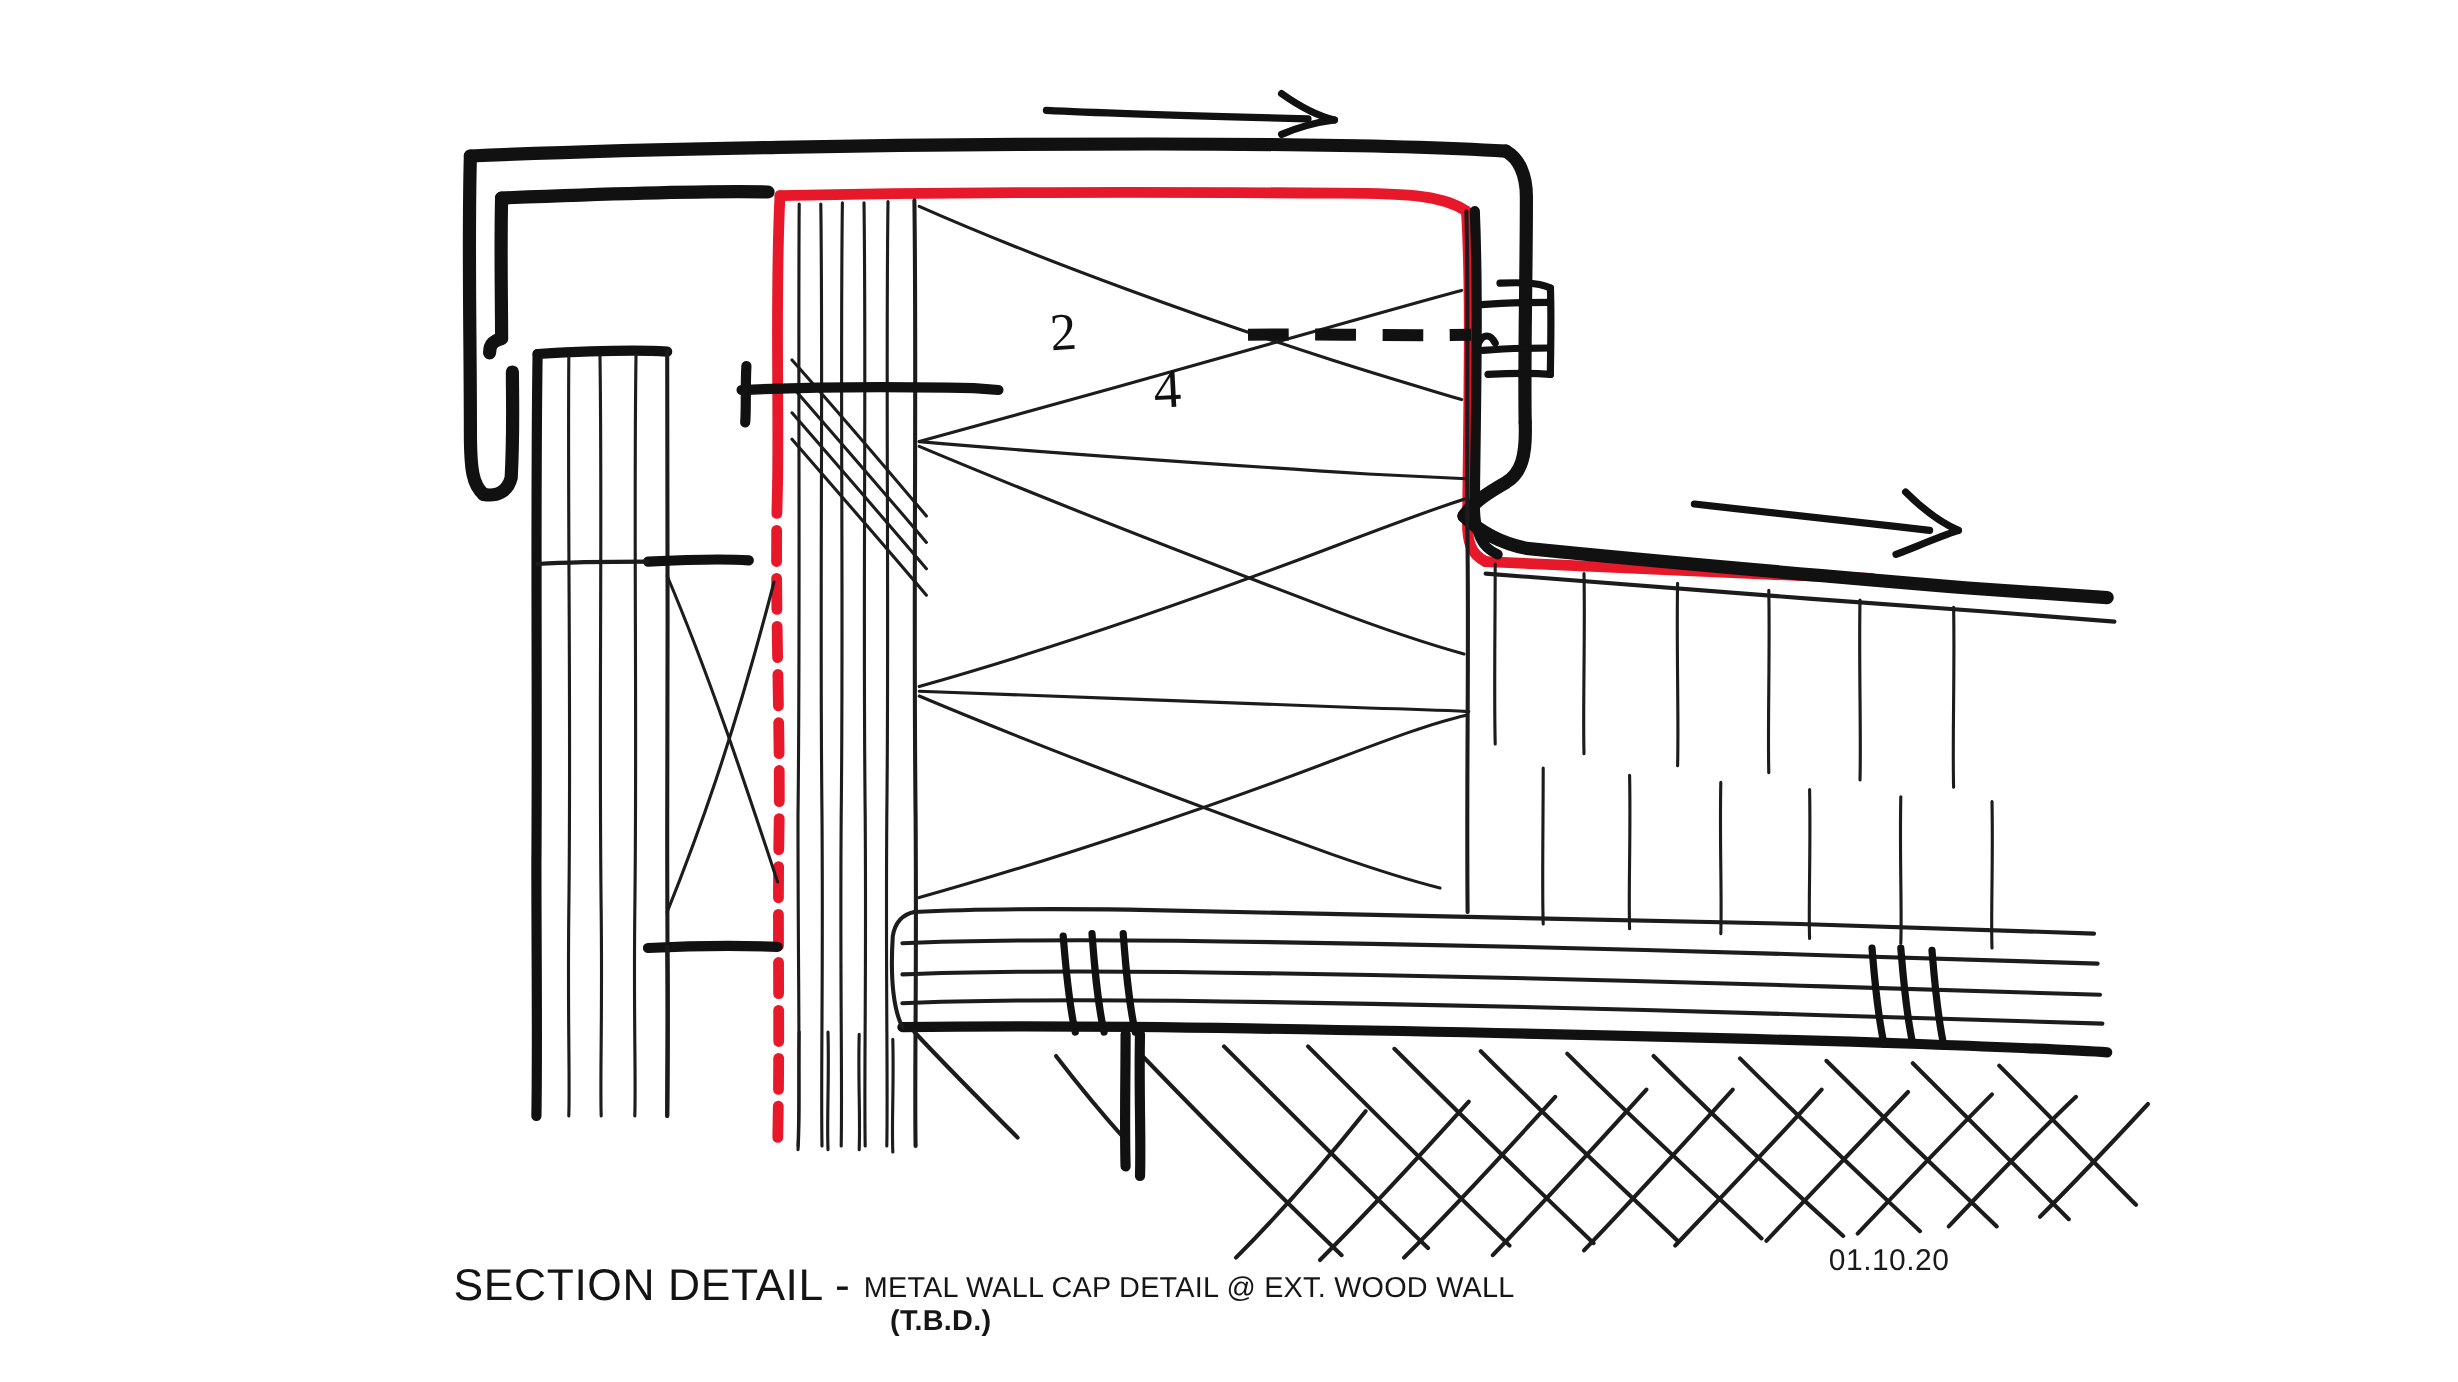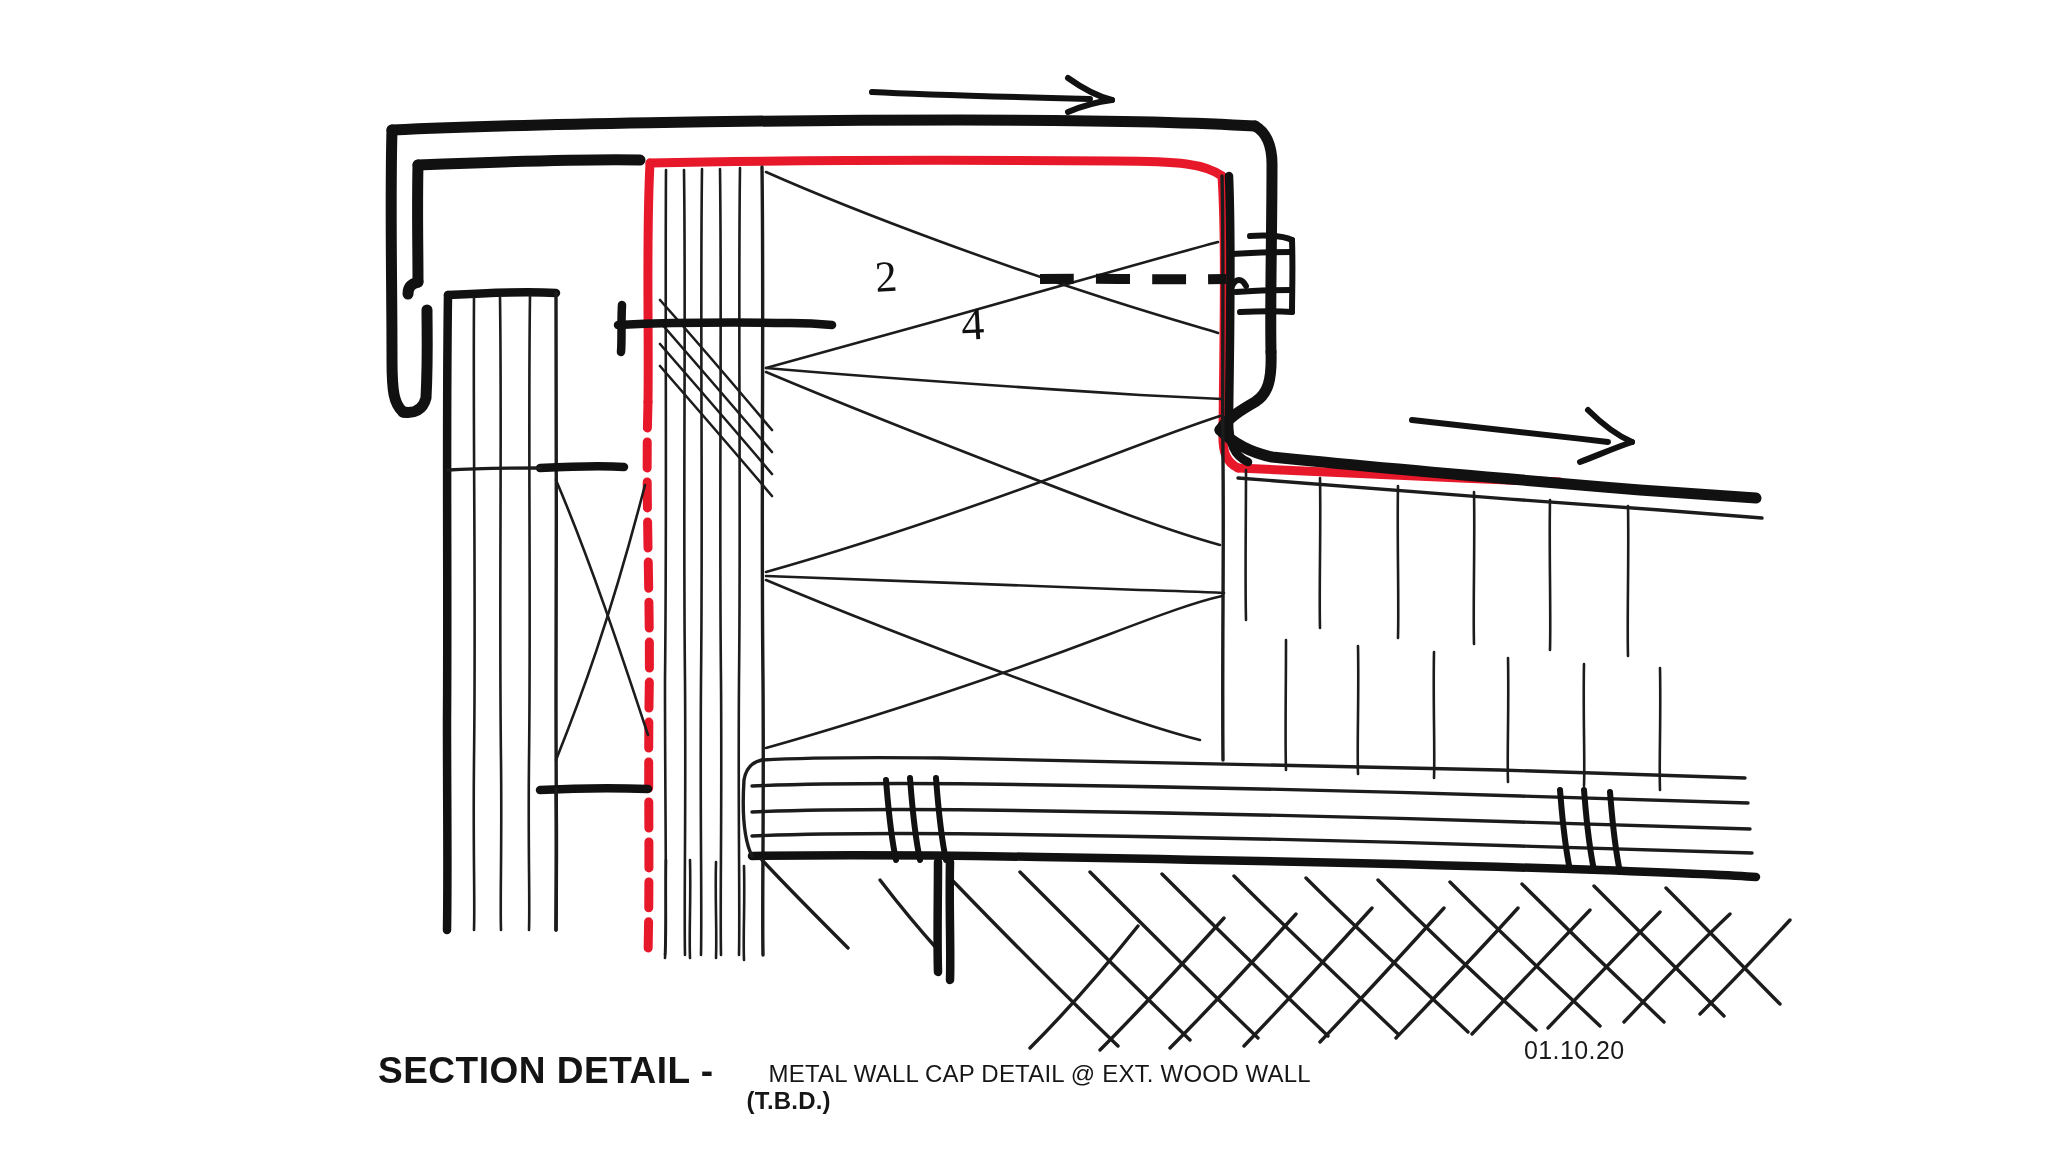--- a/index.html
+++ b/index.html
@@ -21,33 +21,32 @@
     position:absolute;
     left:378px;top:1052px;
     display:flex;align-items:flex-start;
     white-space:nowrap;
   }
   .title-main{
     font-size:37px;
     letter-spacing:0.5px;
     color:#141414;
     line-height:1;
-    font-weight:700;
+    font-weight:400;
   }
   .title-sub-wrap{
     margin-left:11px;
     padding-top:9px;
     line-height:1.12;
   }
   .title-sub{
     font-size:24px;
     color:#161616;
     letter-spacing:0.2px;
     display:block;
-    margin-left:44px;
   }
   .title-sub2{
     font-size:24px;
     color:#161616;
     letter-spacing:0.2px;
     display:block;
     margin-left:22px;
     font-weight:bold;
   }
   .date-stamp{

